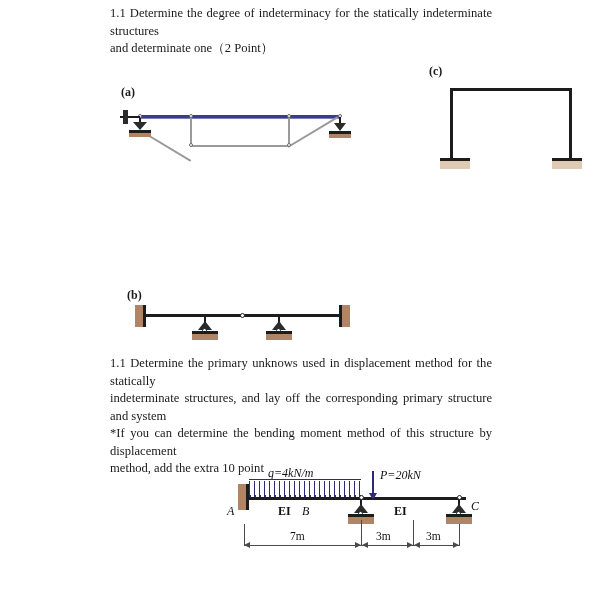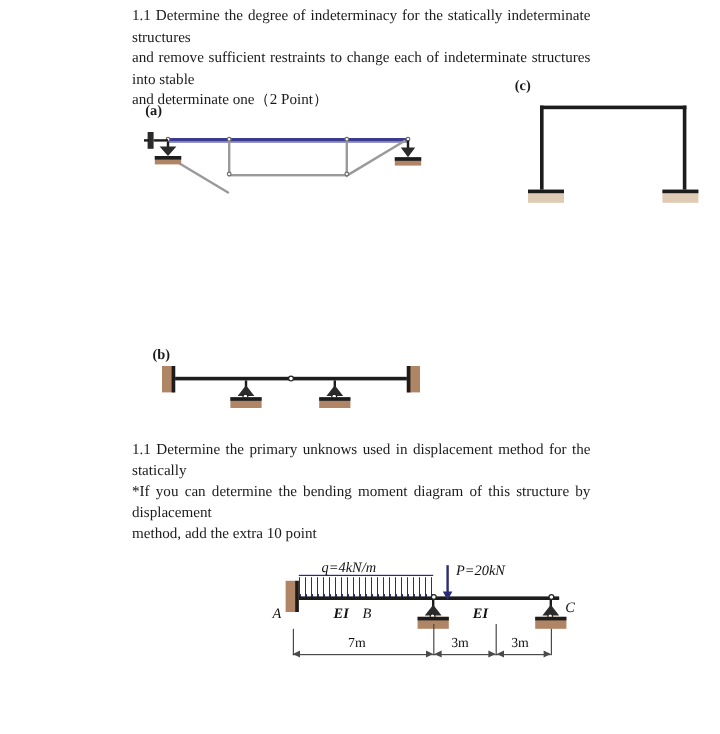--- a/index.html
+++ b/index.html
@@ -75,37 +75,36 @@
   .tri{position:absolute;width:0;height:0;}
 
   .lbl{
     position:absolute;
     font-family:"Liberation Serif", serif;
     font-size:12px;
     color:#111;
     white-space:nowrap;
   }
   .lbl.it{font-style:italic;}
-  .lbl.bi{font-style:italic;font-weight:bold;}
+  .lbl.bi{font-weight:bold;}
 
   .dimline{position:absolute;background:#4a4a4a;height:1px;}
   .dimtick{position:absolute;background:#4a4a4a;width:1px;}
   .dimtxt{
     position:absolute;font-family:"Liberation Serif", serif;
     font-size:11.5px;color:#111;white-space:nowrap;
   }
 </style>
 </head>
 <body>
 
 <div class="page">
 
   <div class="para" style="left:110px;top:5px;width:382px;">
     <p>1.1 Determine the degree of indeterminacy for the statically indeterminate structures</p>
-    <p>and remove sufficient restraints to change each of indeterminate structures into stable</p>
     <p class="nojust">and determinate one（2 Point）</p>
   </div>
 
   <div class="sectlabel" style="left:429px;top:64px;">(c)</div>
 
   <div class="sectlabel" style="left:121px;top:85px;">(a)</div>
 
   <div class="fig" style="left:120px;top:105px;width:230px;height:50px;">
 
     <div class="memberblue" style="left:20px;top:10px;width:200px;height:3px;"></div>
@@ -169,23 +168,24 @@
     <div class="tri" style="left:68px;top:16px;border-left:7px solid transparent;border-right:7px solid transparent;border-bottom:9px solid #2b2b2b;"></div>
     <div class="nodedark" style="left:72px;top:23px;width:5px;height:5px;"></div>
     <div class="padbrown" style="left:62px;top:26px;width:26px;height:9px;"></div>
 
     <div class="memberdark" style="left:148px;top:12px;width:2px;height:8px;"></div>
     <div class="tri" style="left:142px;top:16px;border-left:7px solid transparent;border-right:7px solid transparent;border-bottom:9px solid #2b2b2b;"></div>
     <div class="nodedark" style="left:146px;top:23px;width:5px;height:5px;"></div>
     <div class="padbrown" style="left:136px;top:26px;width:26px;height:9px;"></div>
   </div>
 
-  <div class="para" style="left:110px;top:366px;width:382px;">
+  <div class="para" style="left:110px;top:355px;width:382px;">
     <p>1.1 Determine the primary unknows used in displacement method for the statically</p>
-    <p>*If you can determine the bending moment diagram of this structure by displacement</p>
+    <p>indeterminate structures, and lay off the corresponding primary structure and system</p>
+    <p>*If you can determine the bending moment method of this structure by displacement</p>
     <p class="nojust">method, add the extra 10 point</p>
   </div>
 
   <div class="fig" style="left:230px;top:466px;width:270px;height:100px;">
 
     <div class="lbl it" style="left:38px;top:0px;font-size:12px;">q=4kN/m</div>
 
     <div style="position:absolute;left:19px;top:15px;width:112px;height:16px;
                 background-image:repeating-linear-gradient(90deg,#2b2b7a 0px,#2b2b7a 1px,transparent 1px,transparent 5px);"></div>
     <div style="position:absolute;left:19px;top:13px;width:112px;height:1px;background:#2b2b7a;"></div>

